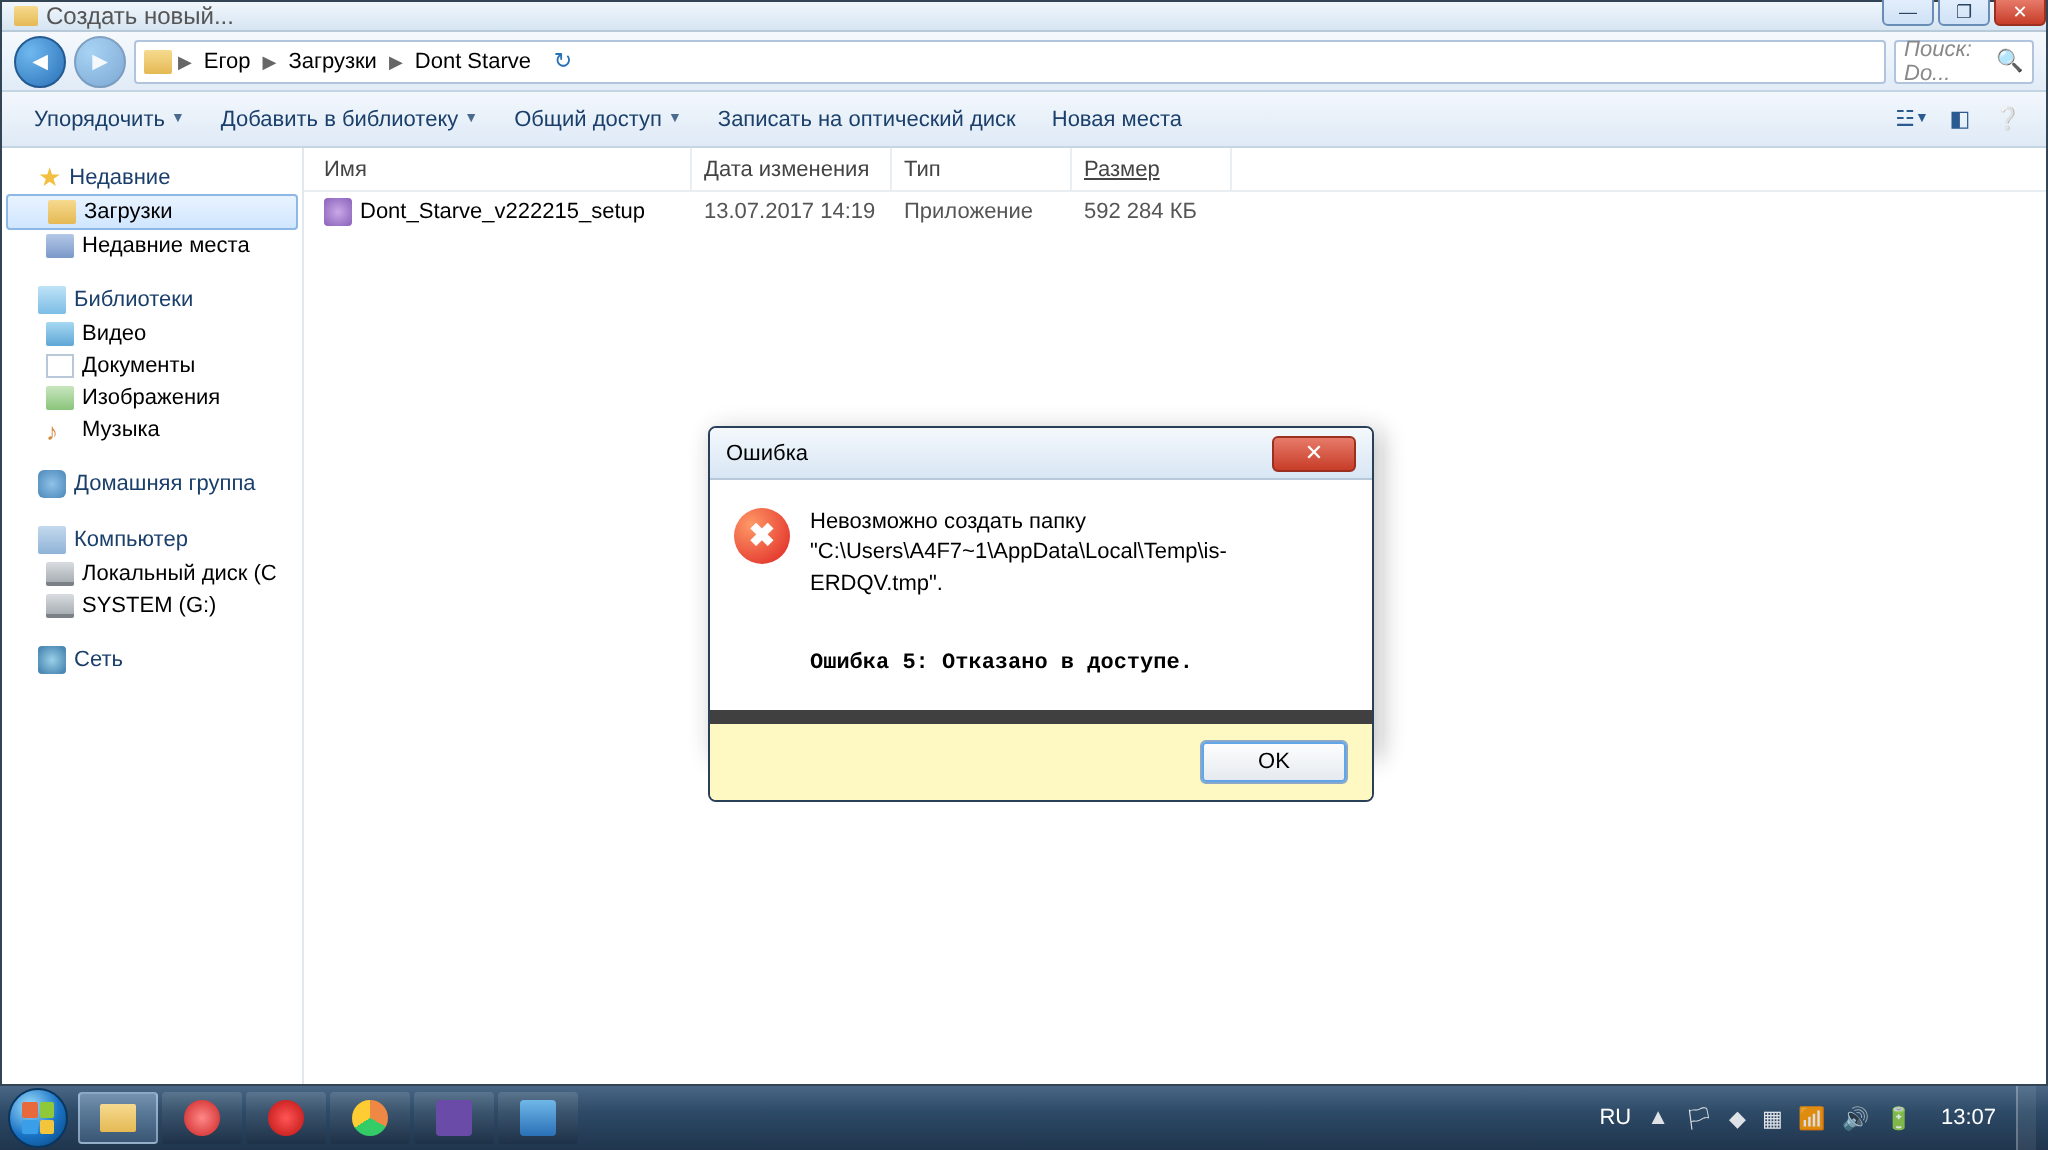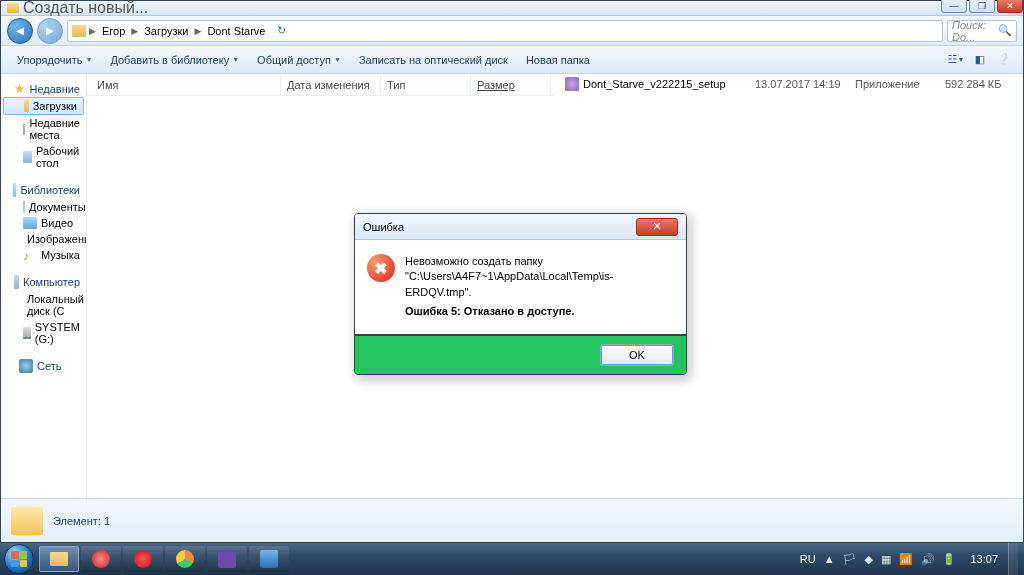--- a/index.html
+++ b/index.html
@@ -5,21 +5,21 @@
 * { margin: 0; padding: 0; box-sizing: border-box; font-family: "Segoe UI", Tahoma, sans-serif; font-size: 11px; user-select: none; }
 html, body { width: 1024px; height: 575px; overflow: hidden; background: #000; }
 
 .desktop { position: relative; width: 100%; height: 100%; background: linear-gradient(180deg, #2a4b6e 0%, #1d3855 100%); }
 
 
 .explorer { position: absolute; top: 0; left: 0; width: 1024px; height: 543px; background: #fff; display: flex; flex-direction: column; border: 1px solid #345; }
 
 .titlebar { height: 15px; background: linear-gradient(180deg, #f0f6fb 0%, #d6e5f3 100%); display: flex; align-items: center; padding: 0 6px; position: relative; border-bottom: 1px solid #b8c9d8; }
 .titlebar .folder-icon-tiny { width: 12px; height: 10px; background: linear-gradient(180deg,#f6da8f,#e5b954); margin-right: 4px; border-radius: 1px; }
-.titlebar .title-text { color: #555; font-size: 16px; }
+.titlebar .title-text { color: #555; font-size: 12px; }
 .titlebar .win-controls { position: absolute; right: 0; top: -2px; display: flex; gap: 2px; }
 .titlebar .win-controls span { width: 26px; height: 14px; border: 1px solid #6a8db5; background: linear-gradient(180deg,#e2eefc,#cfe2f6); border-radius: 0 0 3px 3px; display:flex;align-items:center;justify-content:center;font-size:9px;color:#2b4660;}
 .titlebar .win-controls span.close { background: linear-gradient(180deg,#e77a6a,#c73d28); color:#fff; border-color:#9c3020;}
 
 .navbar { height: 30px; background: linear-gradient(180deg,#f5f9fd,#e1ecf7); display: flex; align-items: center; padding: 2px 6px; gap: 4px; border-bottom: 1px solid #c5d5e4; }
 .nav-btn { width: 26px; height: 26px; border-radius: 50%; background: radial-gradient(circle at 30% 30%, #6fb8ef, #2a70b7); display:flex; align-items:center; justify-content:center; color:#fff; font-size:13px; border:1px solid #245a91;}
 .nav-btn.fwd { opacity: .55; }
 .breadcrumb { flex: 1; height: 22px; background: #fff; border: 1px solid #b0c4de; border-radius: 2px; display: flex; align-items: center; padding: 0 4px; gap: 2px; }
 .breadcrumb .bc-icon { width:14px; height:12px; background: linear-gradient(180deg,#f6da8f,#e5b954); border-radius:1px; }
 .breadcrumb .bc-sep { color:#666; font-size:9px; padding:0 1px; }
@@ -42,21 +42,21 @@
 .sidebar .group-header .arrow { font-size:8px; color:#888; width:8px;}
 .sidebar .group-header .ghi { width:14px; height:14px; display:inline-block;}
 .sidebar .item { display:flex; align-items:center; gap:4px; padding:2px 6px 2px 22px; color:#000;}
 .sidebar .item.selected { background: linear-gradient(180deg,#e9f3ff,#cfe6ff); border:1px solid #8cb7e6; border-radius:2px; margin:0 2px; padding-left:20px;}
 .sidebar .item .it-icon { width:14px; height:12px; }
 .folder-mini { background: linear-gradient(180deg,#f6da8f,#e5b954); border-radius:1px;}
 .star-icon { color:#f2c040; font-size:13px; line-height:1;}
 .drive-icon { background: linear-gradient(180deg,#d9dde1,#a8aeb4); border-radius:1px; border-bottom:2px solid #7a8086;}
 .pc-icon { background: linear-gradient(180deg,#c4d9ee,#8fb3d6); border-radius:1px;}
 
-.content { flex:1; background:#fff; border-left:1px solid #e3e8ed; display:flex; flex-direction:row;}
+.content { flex:1; background:#fff; border-left:1px solid #e3e8ed; display:flex; flex-direction:column;}
 .content-header { height:22px; display:flex; align-items:center; padding:0 4px; color:#444; border-bottom:1px solid #e9eef3;}
 .content-header span { border-right:1px solid #e9eef3; padding:0 6px; height:100%; display:flex; align-items:center;}
 .col-name{ width:190px;} .col-date{ width:100px;} .col-type{ width:90px;} .col-size{ width:80px; text-align:right;text-decoration:underline;}
 .file-row { height:20px; display:flex; align-items:center; padding:0 4px;}
 .file-row .fcell { padding:0 6px; color:#555;}
 .file-row .fcell.name { width:190px; color:#000; display:flex; align-items:center; gap:4px;}
 .file-row .fcell.date { width:100px;} .file-row .fcell.type{width:90px;} .file-row .fcell.size{width:80px;}
 .exe-icon { width:14px; height:14px; background: radial-gradient(circle,#c9a8e8,#8860b8); border-radius:2px;}
 
 .details-pane { height:44px; background: linear-gradient(180deg,#f2f7fc,#e4eef9); border-top:1px solid #c5d5e4; display:flex; align-items:center; padding:4px 10px; gap:10px;}
@@ -64,22 +64,22 @@
 .details-pane .det-text { color:#1a3f6b;}
 
 
 .dialog-shadow { position:absolute; top:215px; left:356px; width:335px; height:165px; background:#000; opacity:.25; filter:blur(6px); border-radius:4px;}
 .dialog { position:absolute; top:213px; left:354px; width:333px; background:#fff; border:1px solid #2a3f58; border-radius:4px; overflow:hidden; box-shadow: 0 0 0 4px rgba(255,255,255,.15);}
 .dialog .dlg-title { height:26px; background: linear-gradient(180deg,#f4f8fc,#d8e6f4); display:flex; align-items:center; padding:0 8px; border-bottom:1px solid #b6c8da;}
 .dialog .dlg-title .dlg-close { margin-left:auto; width:42px; height:18px; background: linear-gradient(180deg,#e77a6a,#c73d28); border:1px solid #9c3020; border-radius:3px; color:#fff; display:flex; align-items:center; justify-content:center; font-size:11px;}
 .dialog .dlg-body { padding: 14px 12px; display:flex; gap:10px;}
 .dialog .err-icon { width:28px; height:28px; border-radius:50%; background: radial-gradient(circle at 30% 30%,#f96,#d22); display:flex; align-items:center; justify-content:center; color:#fff; font-weight:bold; font-size:16px; flex-shrink:0;}
 .dialog .dlg-text { font-size:11px; color:#000; line-height:1.4;}
-.dialog .dlg-text .bold { font-weight:bold; margin-top:4px;}
-.dialog .dlg-buttons { background:#22c55e; border-top:2px solid #404040; padding:8px 12px; display:flex; justify-content:flex-end;align-items:center;}
+.dialog .dlg-text .bold { font-weight:bold; margin-top:25px;font-family:Liberation Mono, monospace;}
+.dialog .dlg-buttons { background:#fef9c3; border-top:7px solid #404040; padding:8px 12px; display:flex; justify-content:flex-end;align-items:center;}
 .dialog .dlg-buttons button { width:74px; height:22px; background: linear-gradient(180deg,#fefefe,#e4e9ef); border:1px solid #8aa8cc; border-radius:3px; outline: 1px solid #5fa5e8; outline-offset:-2px;}
 
 
 .taskbar { position:absolute; bottom:0; left:0; width:100%; height:32px; background: linear-gradient(180deg,#4a6886 0%,#2d4a67 40%,#20354d 100%); display:flex; align-items:center; padding:0 6px 0 0;}
 .start-btn { width:38px; height:32px; display:flex; align-items:center; justify-content:center;}
 .orb { width:30px; height:30px; border-radius:50%; background: radial-gradient(circle at 35% 30%, #9fe0ff, #1872c4 55%, #0a4378); border:1px solid #0a355e; position:relative; display:grid; grid-template:1fr 1fr/1fr 1fr; gap:1px; padding:6px; overflow:hidden;}
 .orb span:nth-child(1){background:#e86a3c;} .orb span:nth-child(2){background:#8fc93a;} .orb span:nth-child(3){background:#3a9fe8;} .orb span:nth-child(4){background:#f2c53d;}
 .orb span{border-radius:1px;}
 .task-item { width:40px; height:26px; margin:0 1px; border-radius:2px; display:flex; align-items:center; justify-content:center; background: linear-gradient(180deg, rgba(255,255,255,.12), rgba(0,0,0,.12));}
 .task-item.active { background: linear-gradient(180deg, rgba(180,210,240,.45), rgba(100,140,180,.35)); border:1px solid rgba(200,225,250,.5);}
@@ -135,21 +135,21 @@
           <span class="dd">▼</span>
         </div>
       <div class="tool-item">
           <span>Общий доступ</span>
           <span class="dd">▼</span>
         </div>
       <div class="tool-item">
           <span>Записать на оптический диск</span>
         </div>
       <div class="tool-item">
-          <span>Новая папка</span>
+          <span>Новая места</span>
         </div>
       <div class="spacer"></div>
       <div class="tool-icon">☳ <span style="font-size:7px;">▼</span></div>
       <div class="tool-icon">◧</div>
       <div class="tool-icon" style="color:#3a7ac7;">❔</div>
     </div>
 
     <div class="body">
 
       <div class="sidebar">
@@ -160,46 +160,49 @@
               <span>Недавние</span>
             </div>
           <div class="item selected">
               <span class="it-icon folder-mini"></span>
               <span>Загрузки</span>
             </div>
           <div class="item">
               <span class="it-icon folder-mini" style="background:linear-gradient(180deg,#b5c9e8,#7a98c8);"></span>
               <span>Недавние места</span>
             </div>
-          <div class="item">
-              <span class="it-icon pc-icon"></span>
-              <span>Рабочий стол</span>
-            </div>
         </div>
         <div class="group">
           <div class="group-header">
               <span class="arrow"></span>
               <span class="ghi folder-mini" style="background:linear-gradient(180deg,#bfe3f7,#7cbde5);"></span>
               <span>Библиотеки</span>
             </div>
           <div class="item">
+              <span class="it-icon folder-mini" style="background:linear-gradient(180deg,#a6d8f2,#5fa7d6);"></span>
+              <span>Видео</span>
+            </div>
+          <div class="item">
               <span class="it-icon" style="background:#fff;border:1px solid #b8c8d8;"></span>
               <span>Документы</span>
             </div>
           <div class="item">
-              <span class="it-icon folder-mini" style="background:linear-gradient(180deg,#a6d8f2,#5fa7d6);"></span>
-              <span>Видео</span>
-            </div>
-          <div class="item">
               <span class="it-icon folder-mini" style="background:linear-gradient(180deg,#c8e6c0,#8ac47a);"></span>
               <span>Изображения</span>
             </div>
           <div class="item">
               <span class="it-icon" style="color:#d68a3e;font-size:12px;">♪</span>
               <span>Музыка</span>
+            </div>
+        </div>
+        <div class="group">
+          <div class="group-header">
+              <span class="arrow"></span>
+              <span class="ghi" style="background:radial-gradient(circle,#8fc2e8,#4a86b8);border-radius:3px;"></span>
+              <span>Домашняя группа</span>
             </div>
         </div>
         <div class="group">
           <div class="group-header">
               <span class="arrow"></span>
               <span class="ghi pc-icon"></span>
               <span>Компьютер</span>
             </div>
           <div class="item">
               <span class="it-icon drive-icon"></span>
@@ -231,24 +234,20 @@
               <span class="exe-icon"></span>
               <span>Dont_Starve_v222215_setup</span>
             </span>
           <span class="fcell date">13.07.2017 14:19</span>
           <span class="fcell type">Приложение</span>
           <span class="fcell size">592 284 КБ</span>
         </div>
       </div>
     </div>
 
-    <div class="details-pane">
-      <div class="big-folder"></div>
-      <div class="det-text">Элемент: 1</div>
-    </div>
   </div>
 
   <div class="dialog-shadow"></div>
   <div class="dialog">
     <div class="dlg-title">
       <span>Ошибка</span>
       <div class="dlg-close">✕</div>
     </div>
     <div class="dlg-body">
       <div class="err-icon">✖</div>

